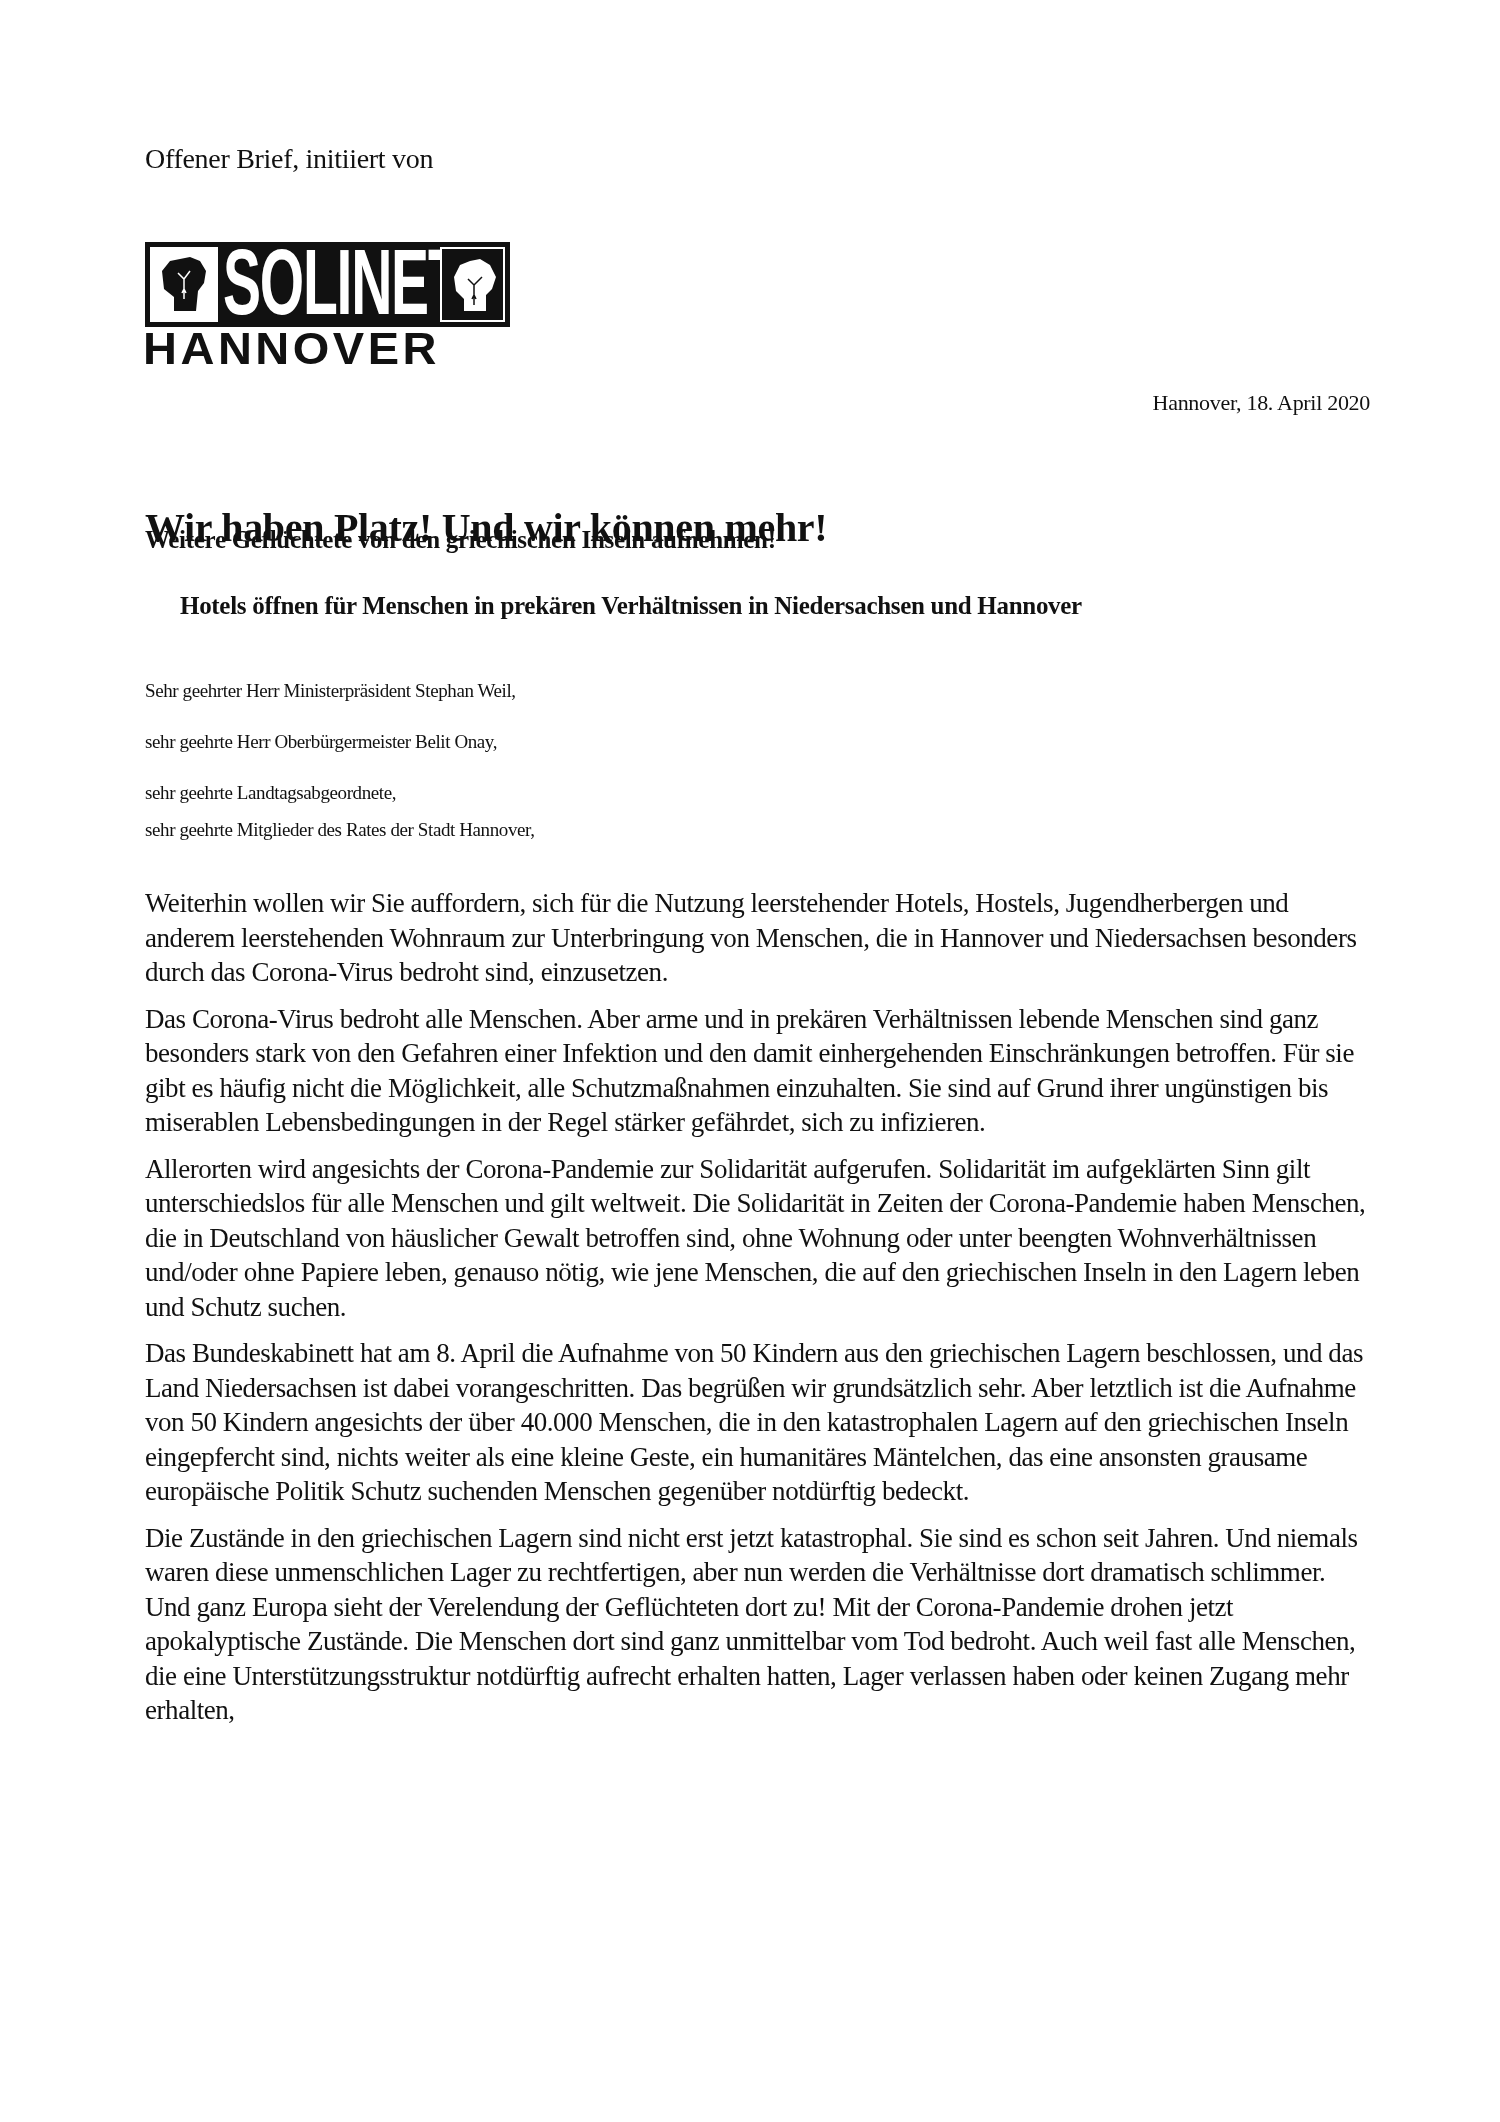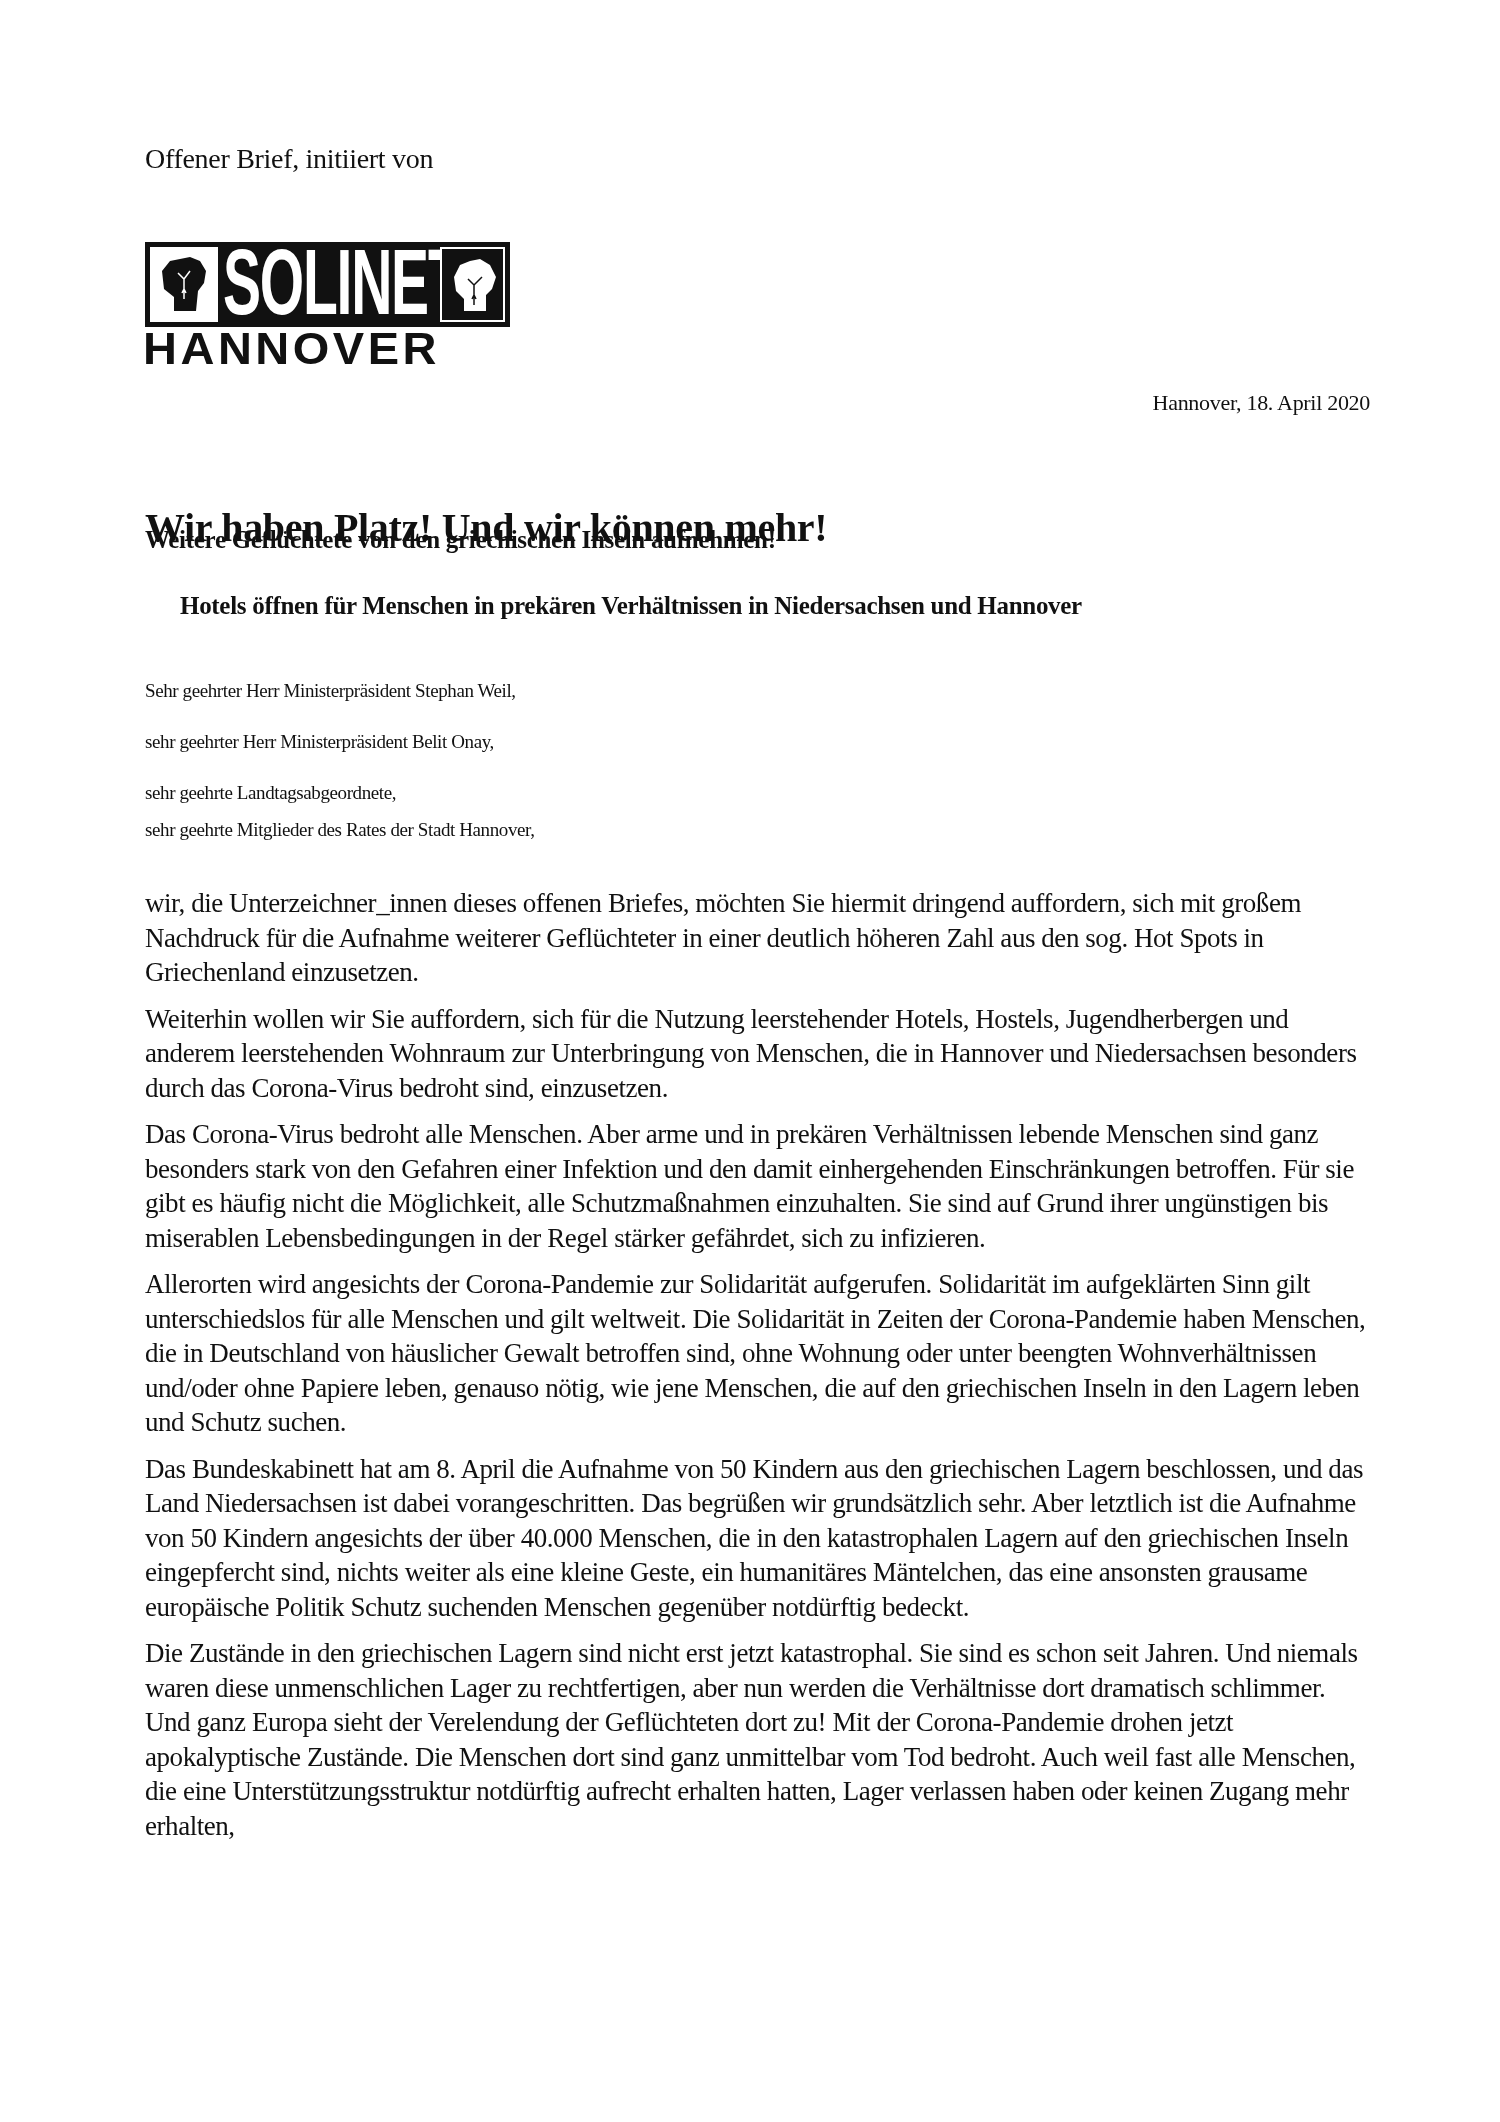--- a/index.html
+++ b/index.html
@@ -57,26 +57,25 @@
     <div class="logo-city">HANNOVER</div>
   </div>
 
   <div class="date">Hannover, 18. April 2020</div>
 
   <div class="h1">Wir haben Platz! Und wir können mehr!</div>
   <div class="h2 a">Weitere Geflüchtete von den griechischen Inseln aufnehmen!</div>
   <div class="h2 b">Hotels öffnen für Menschen in prekären Verhältnissen in Niedersachsen und Hannover</div>
 
   <div class="salutation" style="top:680px">Sehr geehrter Herr Ministerpräsident Stephan Weil,</div>
-  <div class="salutation" style="top:731px">sehr geehrter Herr Ministerpräsident Belit Onay,</div>
+  <div class="salutation" style="top:731px">sehr geehrte Herr Oberbürgermeister Belit Onay,</div>
   <div class="salutation" style="top:782px">sehr geehrte Landtagsabgeordnete,</div>
   <div class="salutation" style="top:819px">sehr geehrte Mitglieder des Rates der Stadt Hannover,</div>
 
   <div class="body">
-    <p>wir, die Unterzeichner_innen dieses offenen Briefes, möchten Sie hiermit dringend auffordern, sich mit großem Nachdruck für die Aufnahme weiterer Geflüchteter in einer deutlich höheren Zahl aus den sog. Hot Spots in Griechenland einzusetzen.</p>
     <p>Weiterhin wollen wir Sie auffordern, sich für die Nutzung leerstehender Hotels, Hostels, Jugendherbergen und anderem leerstehenden Wohnraum zur Unterbringung von Menschen, die in Hannover und Niedersachsen besonders durch das Corona-Virus bedroht sind, einzusetzen.</p>
     <p>Das Corona-Virus bedroht alle Menschen. Aber arme und in prekären Verhältnissen lebende Menschen sind ganz besonders stark von den Gefahren einer Infektion und den damit einhergehenden Einschränkungen betroffen. Für sie gibt es häufig nicht die Möglichkeit, alle Schutzmaßnahmen einzuhalten. Sie sind auf Grund ihrer ungünstigen bis miserablen Lebensbedingungen in der Regel stärker gefährdet, sich zu infizieren.</p>
     <p>Allerorten wird angesichts der Corona-Pandemie zur Solidarität aufgerufen. Solidarität im aufgeklärten Sinn gilt unterschiedslos für alle Menschen und gilt weltweit. Die Solidarität in Zeiten der Corona-Pandemie haben Menschen, die in Deutschland von häuslicher Gewalt betroffen sind, ohne Wohnung oder unter beengten Wohnverhältnissen und/oder ohne Papiere leben, genauso nötig, wie jene Menschen, die auf den griechischen Inseln in den Lagern leben und Schutz suchen.</p>
     <p>Das Bundeskabinett hat am 8. April die Aufnahme von 50 Kindern aus den griechischen Lagern beschlossen, und das Land Niedersachsen ist dabei vorangeschritten. Das begrüßen wir grundsätzlich sehr. Aber letztlich ist die Aufnahme von 50 Kindern angesichts der über 40.000 Menschen, die in den katastrophalen Lagern auf den griechischen Inseln eingepfercht sind, nichts weiter als eine kleine Geste, ein humanitäres Mäntelchen, das eine ansonsten grausame europäische Politik Schutz suchenden Menschen gegenüber notdürftig bedeckt.</p>
     <p>Die Zustände in den griechischen Lagern sind nicht erst jetzt katastrophal. Sie sind es schon seit Jahren. Und niemals waren diese unmenschlichen Lager zu rechtfertigen, aber nun werden die Verhältnisse dort dramatisch schlimmer. Und ganz Europa sieht der Verelendung der Geflüchteten dort zu! Mit der Corona-Pandemie drohen jetzt apokalyptische Zustände. Die Menschen dort sind ganz unmittelbar vom Tod bedroht. Auch weil fast alle Menschen, die eine Unterstützungsstruktur notdürftig aufrecht erhalten hatten, Lager verlassen haben oder keinen Zugang mehr erhalten,</p>
   </div>
 
 </div>
 
 </body></html>

